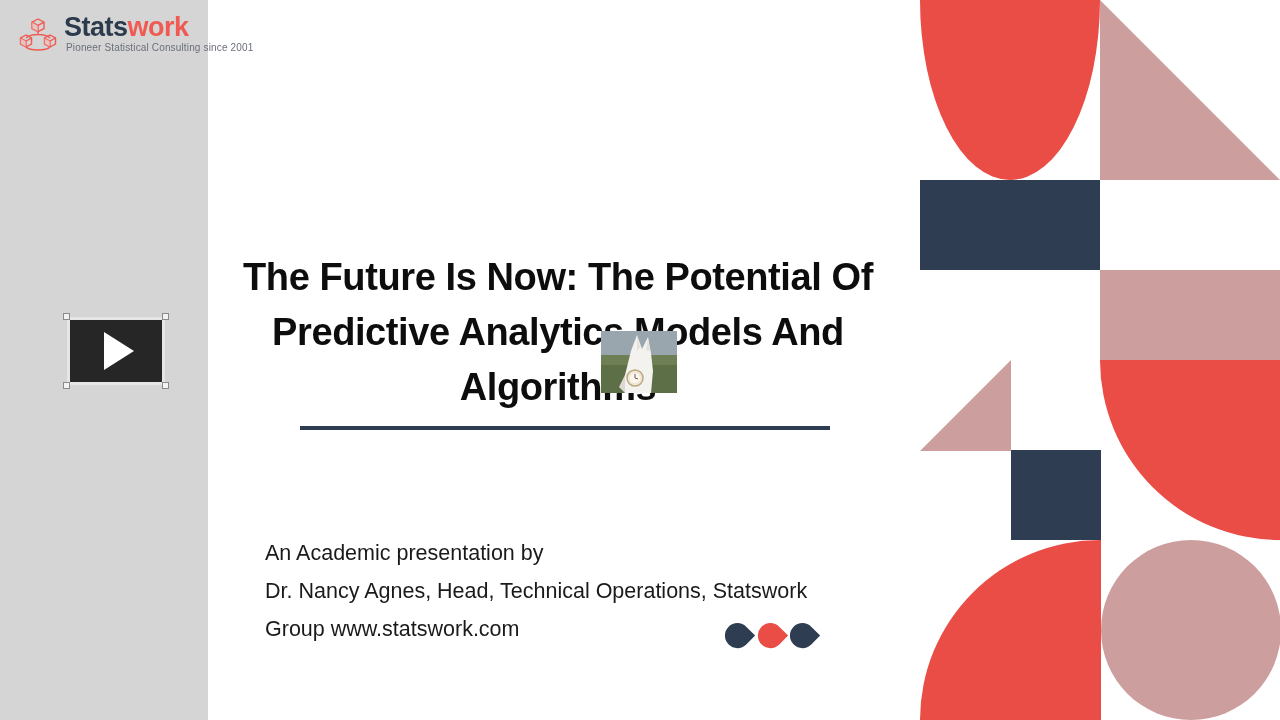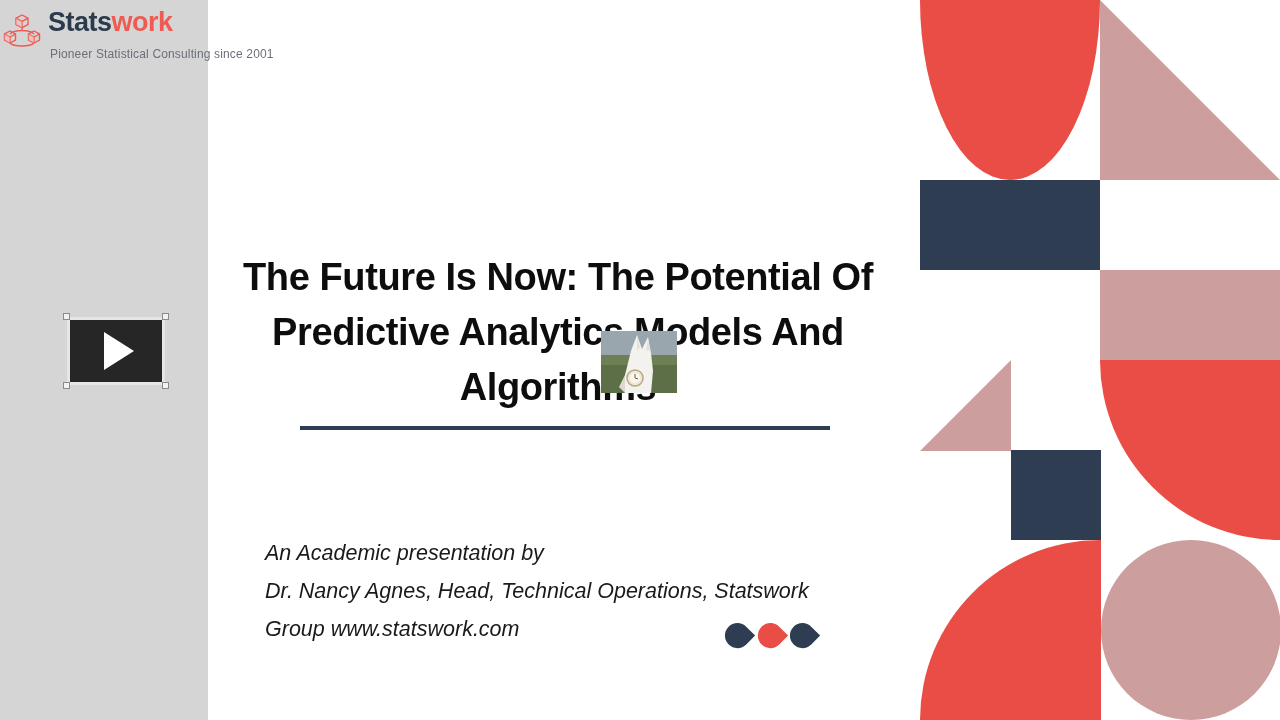--- a/index.html
+++ b/index.html
@@ -26,26 +26,26 @@
     left: 0;
     top: 0;
     width: 208px;
     height: 720px;
     background: #d5d5d5;
   }
 
   
   .logo-block {
     position: absolute;
-    left: 0;
+    left: 16px;
     top: 9px;
     width: 180px;
     height: 44px;
     display: flex;
-    align-items: flex-start;
+    align-items: flex-end;
   }
   .logo-mark {
     width: 44px;
     height: 40px;
     flex: 0 0 auto;
   }
   .logo-text {
     margin-left: 4px;
     display: flex;
     flex-direction: column;
@@ -53,24 +53,24 @@
   }
   .logo-wordmark {
     font-size: 27px;
     font-weight: 700;
     letter-spacing: -0.5px;
     white-space: nowrap;
   }
   .logo-stats { color: #2b3a4d; }
   .logo-work  { color: #ef5a52; }
   .logo-tagline {
-    font-size: 12px;
+    font-size: 10px;
     color: #6a6f78;
     letter-spacing: 0.15px;
-    margin-top: 12px;
+    margin-top: 2px;
     white-space: nowrap;
     padding-left: 2px;
   }
 
   
   .video-wrap {
     position: absolute;
     left: 67px;
     top: 317px;
     width: 98px;
@@ -147,21 +147,21 @@
   .body-text {
     position: absolute;
     left: 265px;
     top: 534px;
     width: 640px;
     font-size: 21.5px;
     line-height: 38px;
     color: #1a1a1a;
     font-family: "Liberation Sans", sans-serif;
   }
-  .body-text div { white-space: nowrap; font-style: italic; }
+  .body-text div { white-space: nowrap; }
 
   
   .dots {
     position: absolute;
     left: 725px;
     top: 623px;
     width: 90px;
     height: 26px;
     display: flex;
     gap: 8px;

